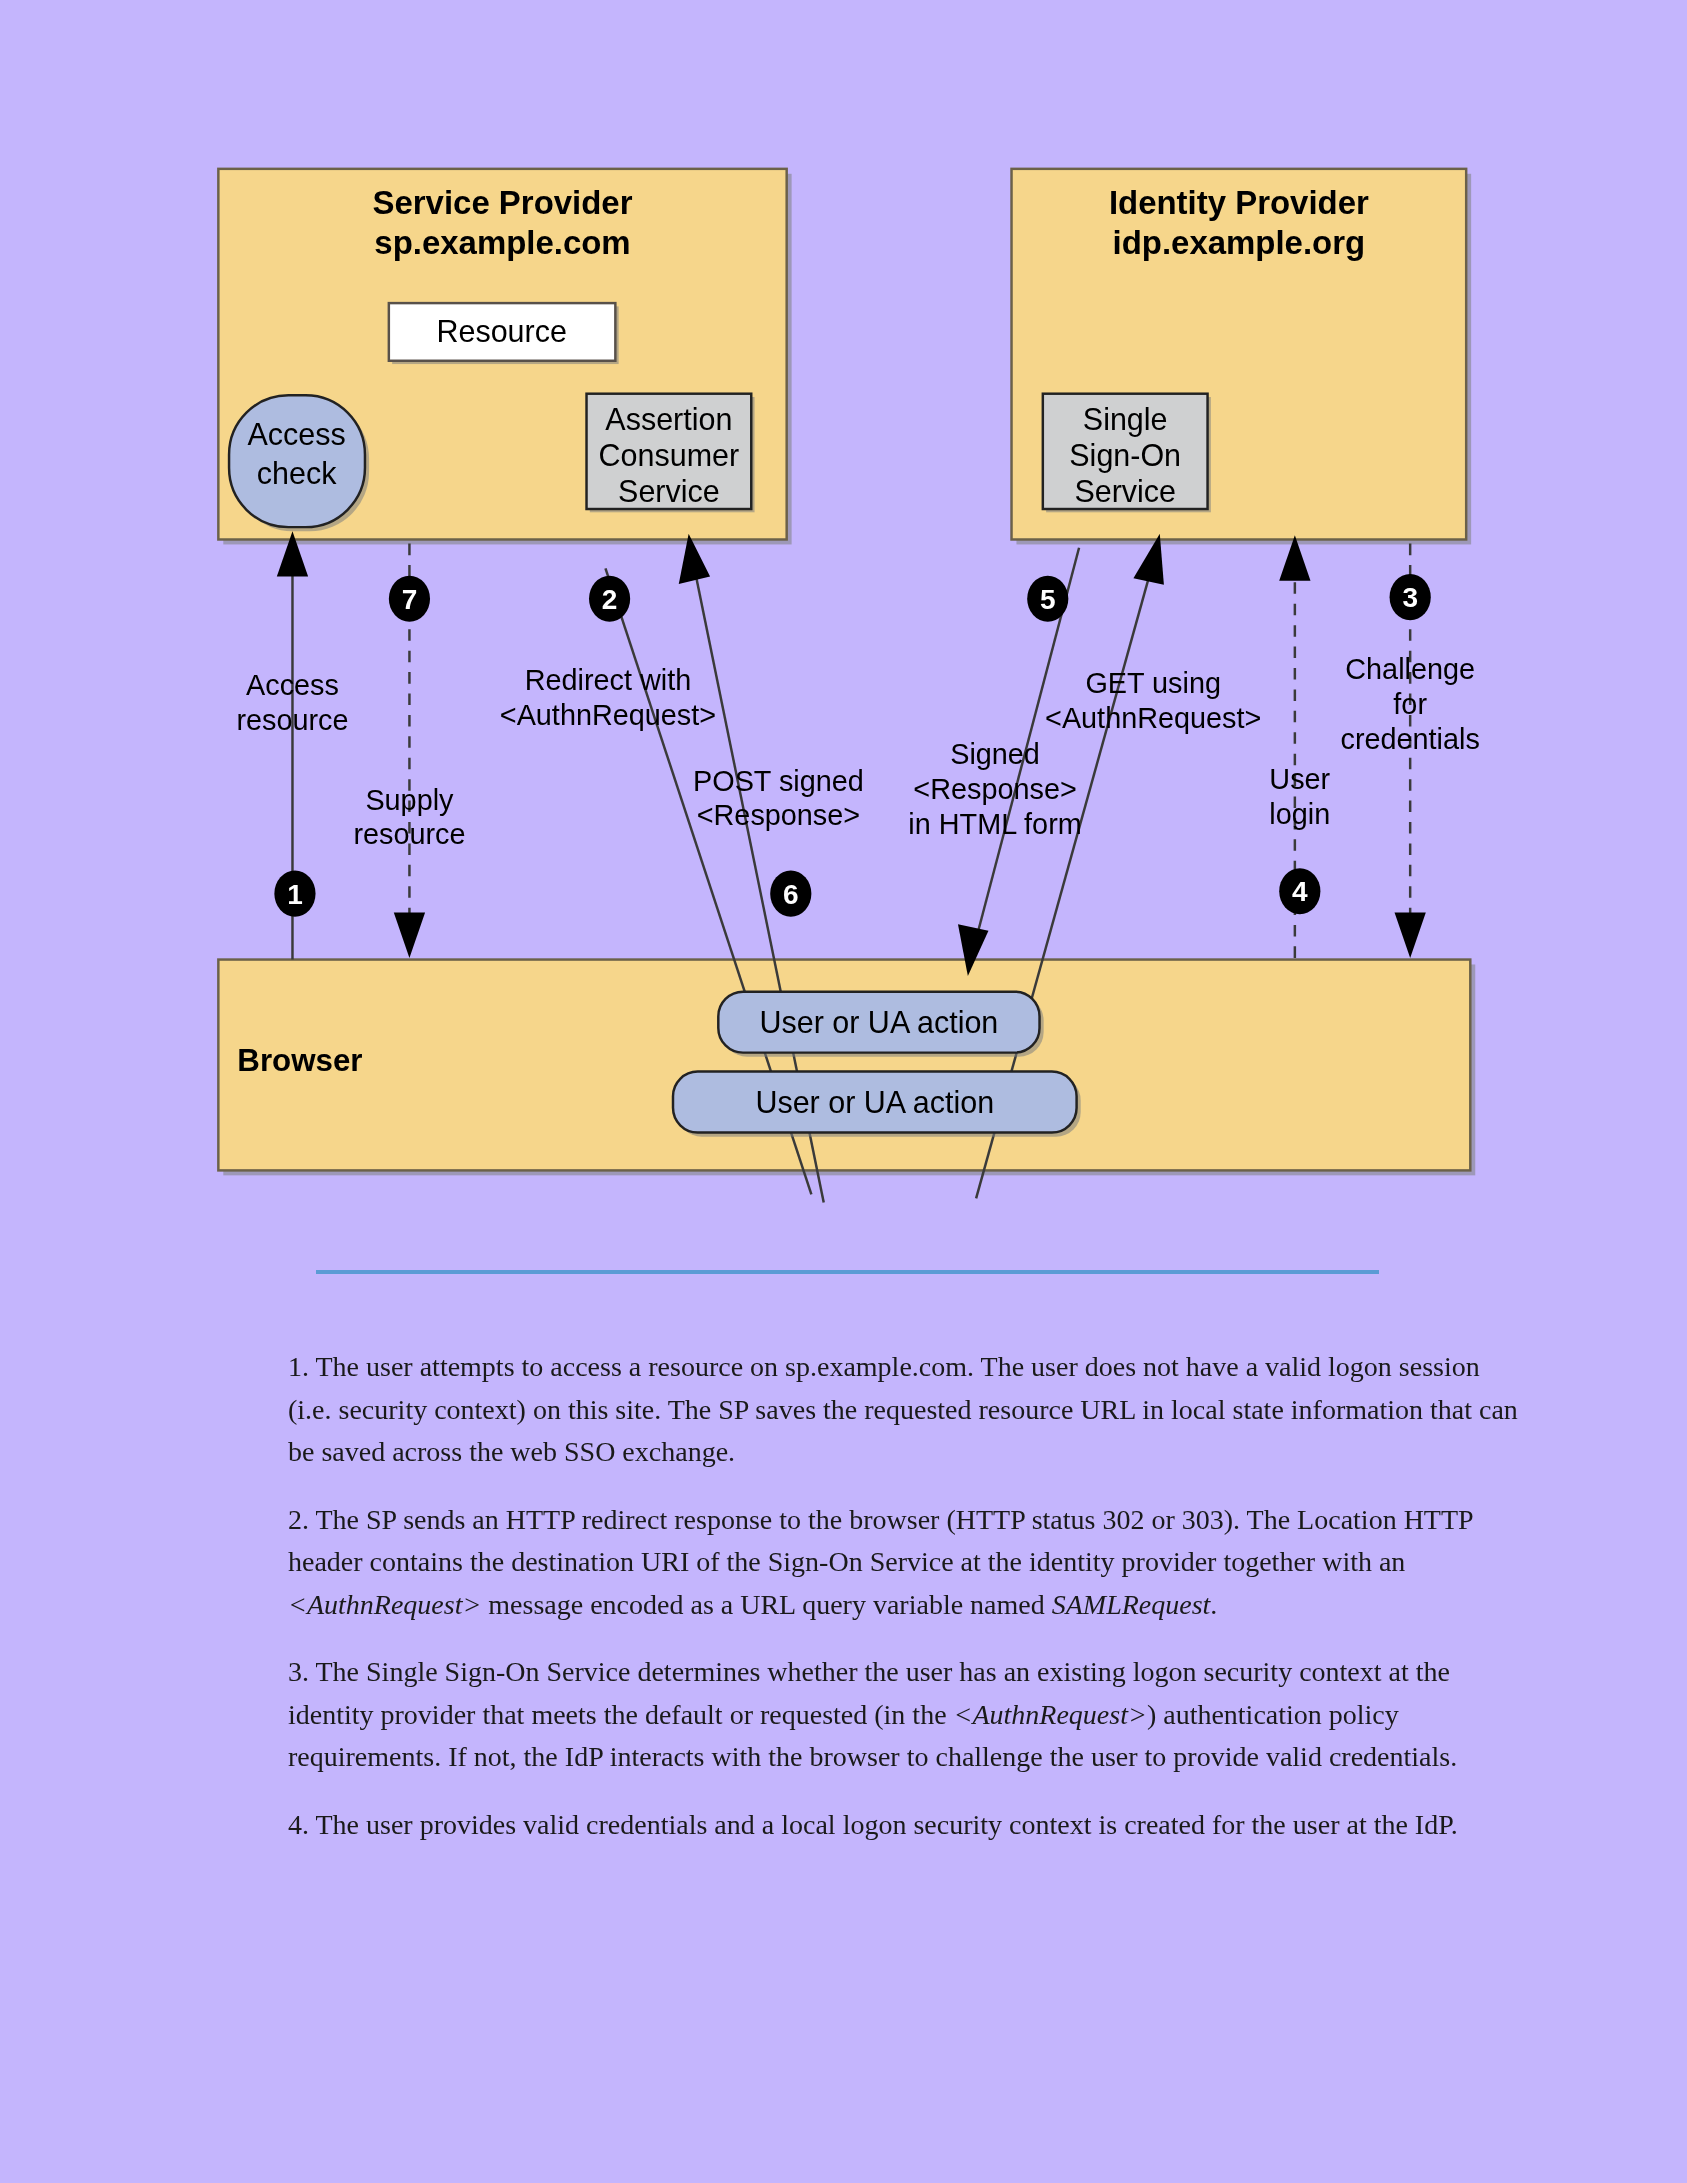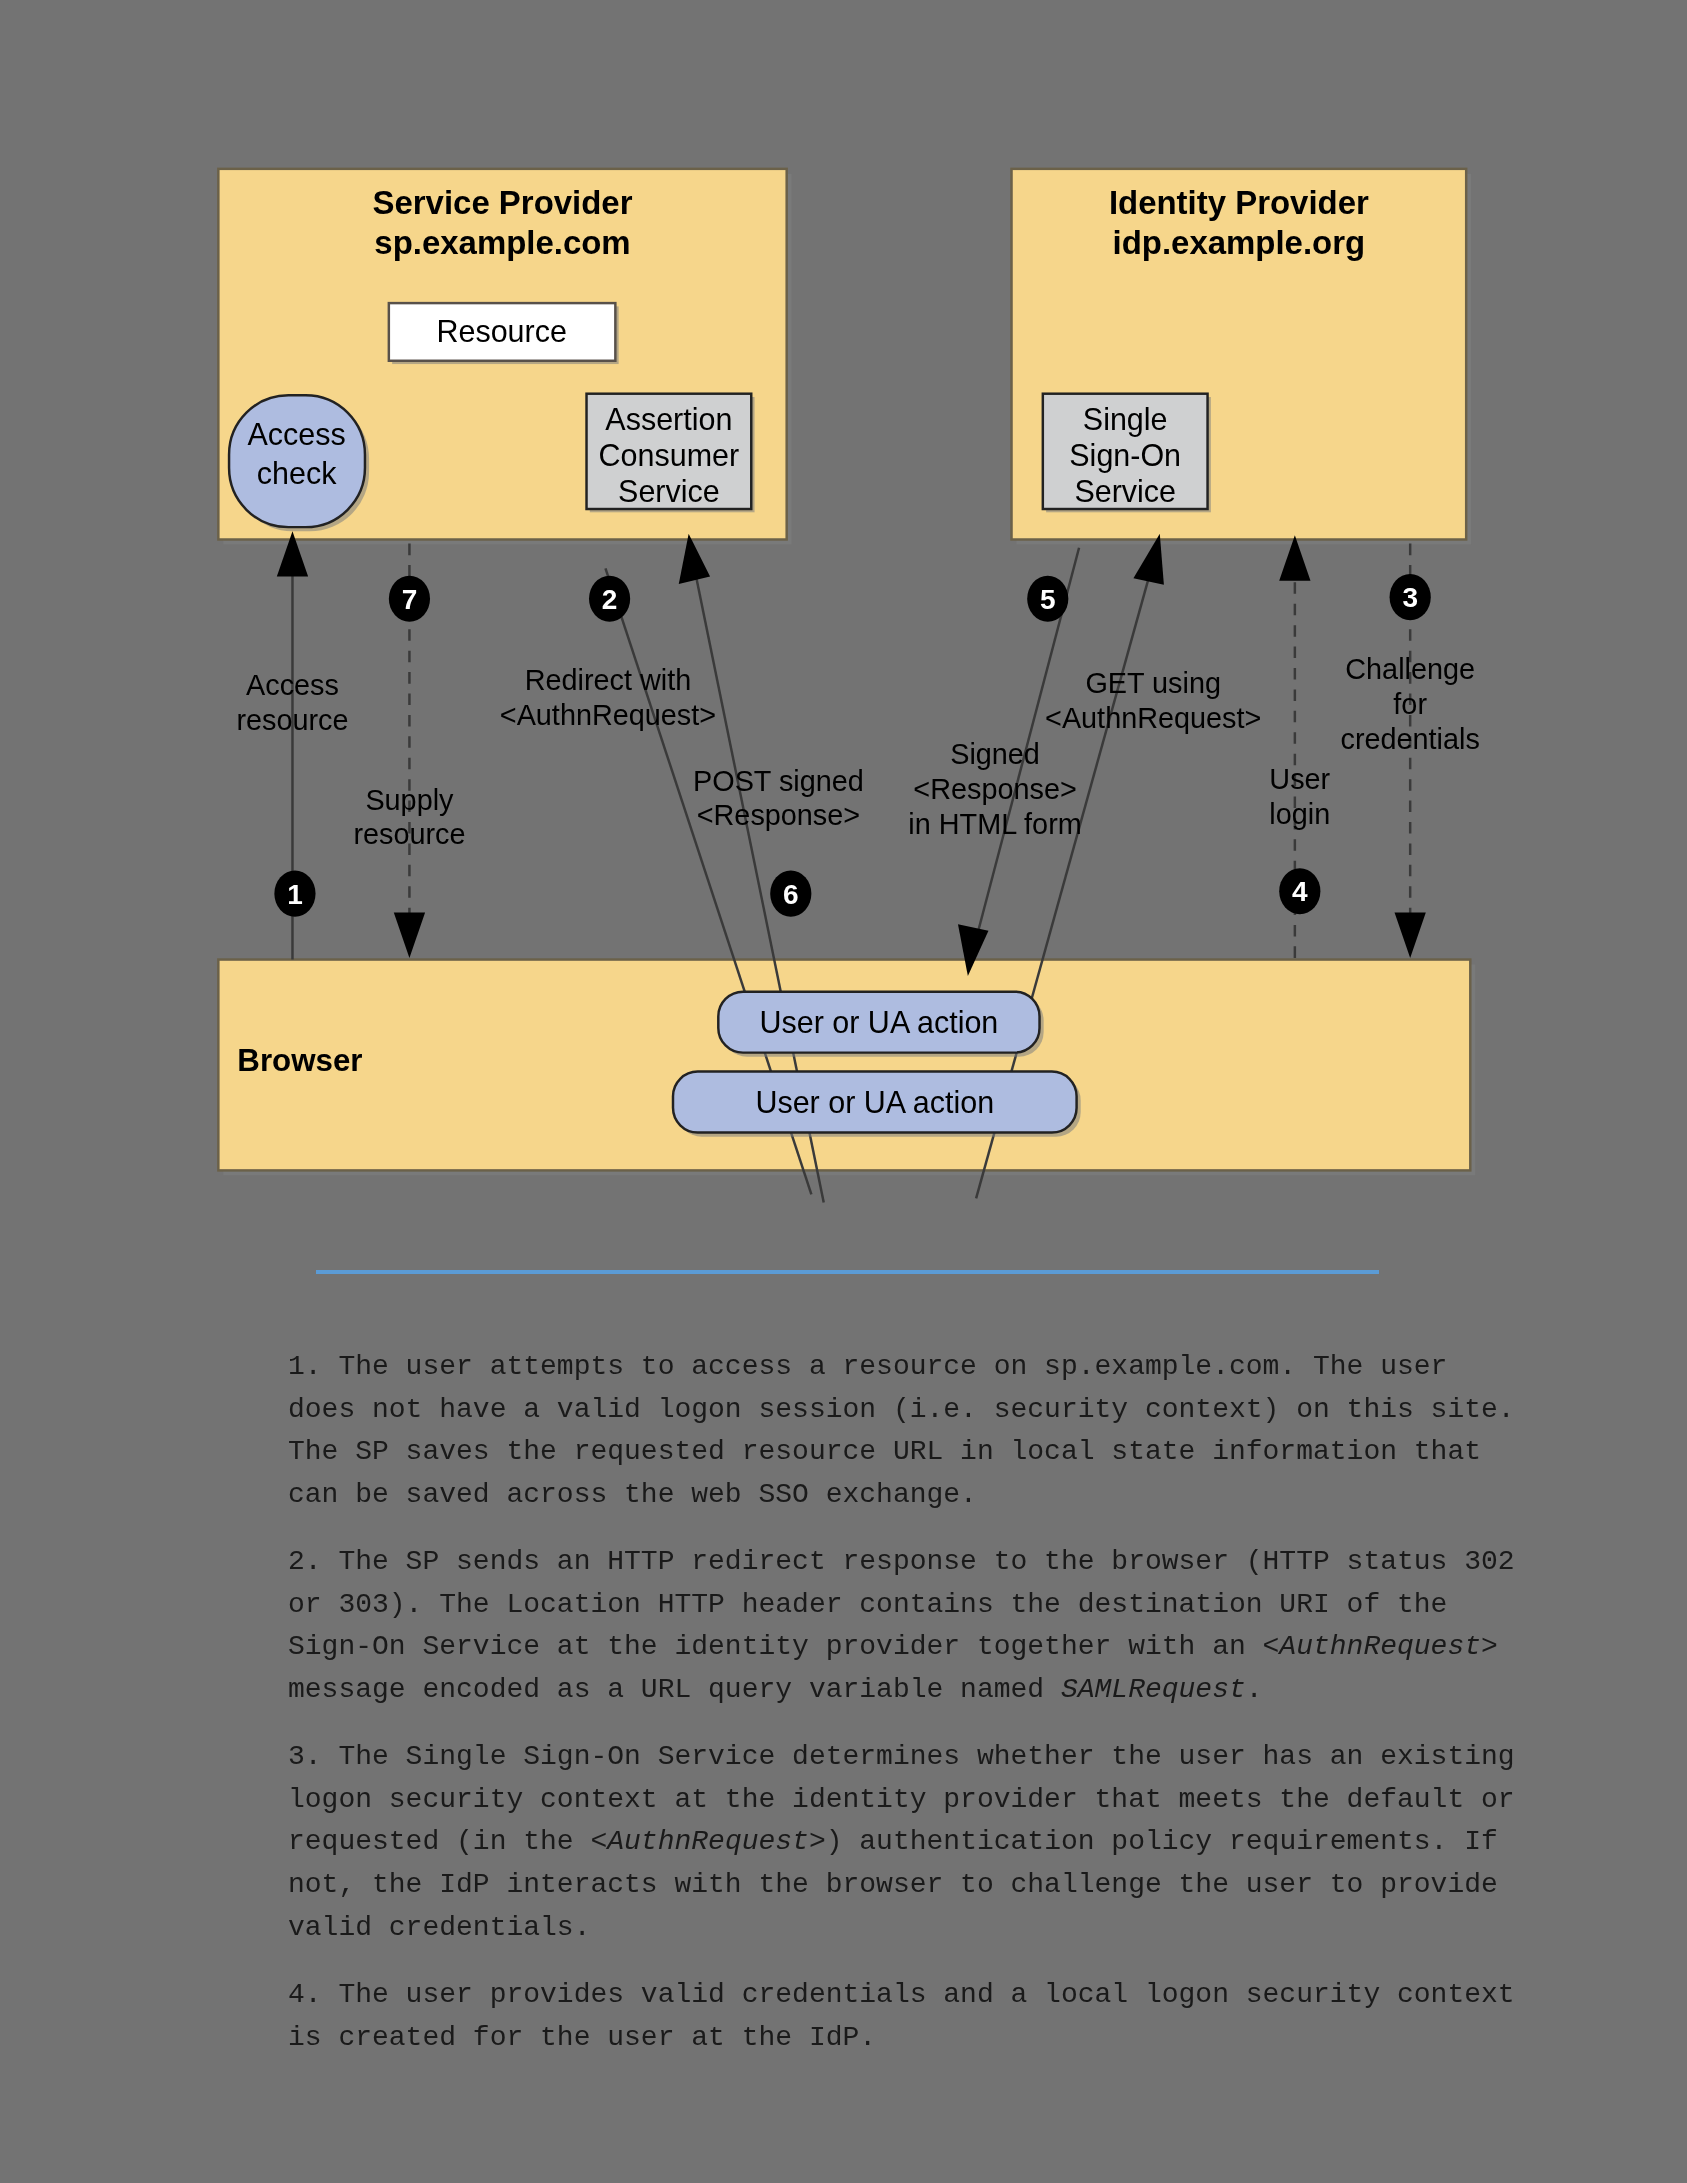--- a/index.html
+++ b/index.html
@@ -12,21 +12,21 @@
     height: 2183px;
     position: relative;
     font-family: "Liberation Sans", sans-serif;
     overflow: hidden;
   }
   #page {
     position: absolute;
     left: 0; top: 0;
     width: 1687px;
     height: 2183px;
-    background: #737373;
+    background: #c4b5fd;
   }
   #diagram-wrap {
     position: absolute;
     left: 0;
     top: 0;
     width: 1687px;
     height: 1219px;
   }
   svg.diagram {
     display: block;
@@ -104,21 +104,21 @@
     font-size: 28px;
     line-height: 1.52;
     color: #1a1a1a;
   }
   .step-list {
     margin: 28px 0 0 0;
     padding: 0 157px 0 288px;
   }
   .step-para {
     margin: 0 0 25px 0;
-    font-family: Liberation Mono, monospace;
+    font-family: Liberation Serif, serif;
     font-size: 28px;
     line-height: 1.52;
     color: #1a1a1a;
     text-align: left;
   }
   .step-para:last-child { margin-bottom: 0; margin-top: 16px; }
   .ital { font-style: italic; }
 </style>
 </head>
 <body>

